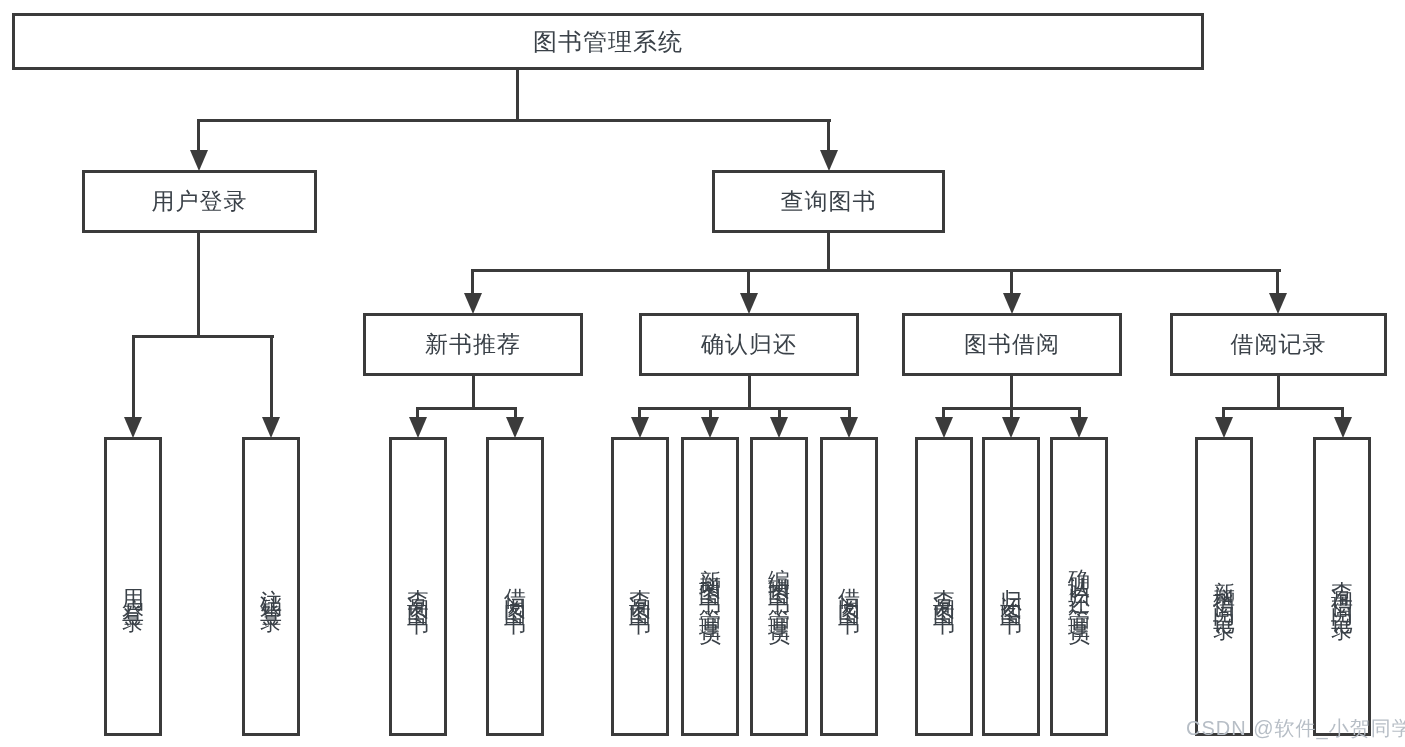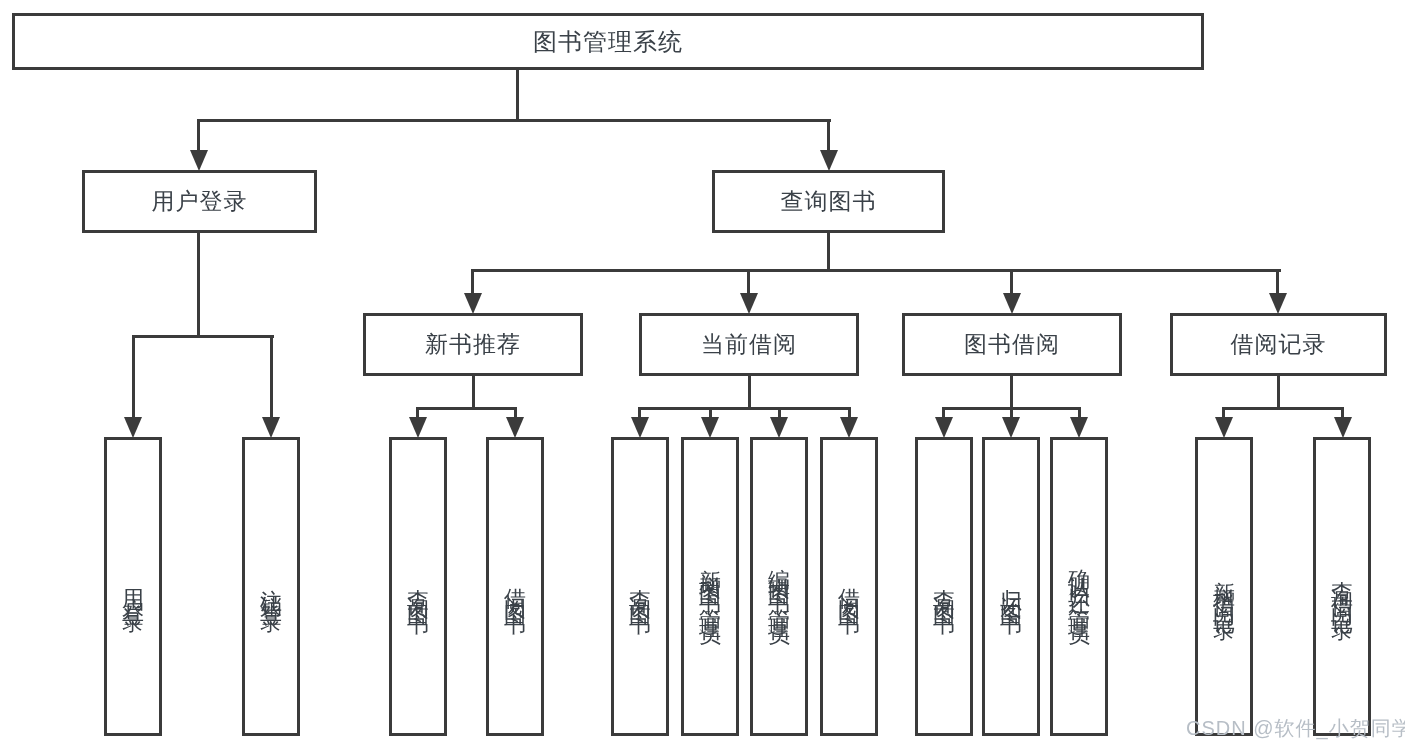--- a/index.html
+++ b/index.html
@@ -84,21 +84,21 @@
   <div class="cline" style="left:1276px;top:269px;width:3px;height:27px"></div>
   <div class="carrow" style="left:464px;top:293px"></div>
   <div class="carrow" style="left:740px;top:293px"></div>
   <div class="carrow" style="left:1003px;top:293px"></div>
   <div class="carrow" style="left:1269px;top:293px"></div>
 
   <div class="box hbox" style="left:363px;top:313px;width:220px;height:63px">
     <span>新书推荐</span>
   </div>
   <div class="box hbox" style="left:639px;top:313px;width:220px;height:63px">
-    <span>当前借阅</span>
+    <span>确认归还</span>
   </div>
   <div class="box hbox" style="left:902px;top:313px;width:220px;height:63px">
     <span>图书借阅</span>
   </div>
   <div class="box hbox" style="left:1170px;top:313px;width:217px;height:63px">
     <span>借阅记录</span>
   </div>
 
   <div class="cline" style="left:472px;top:376px;width:3px;height:33px"></div>
   <div class="cline" style="left:416px;top:407px;width:101px;height:3px"></div>

